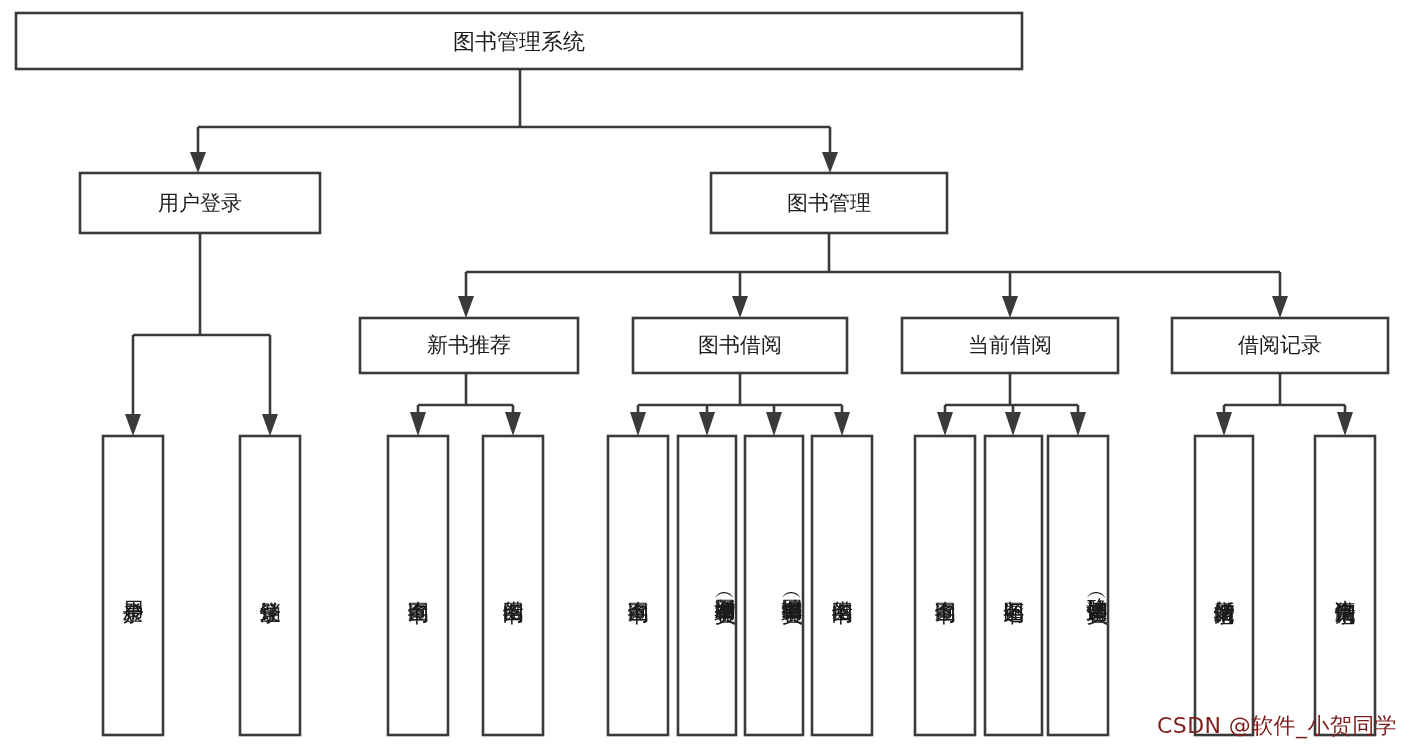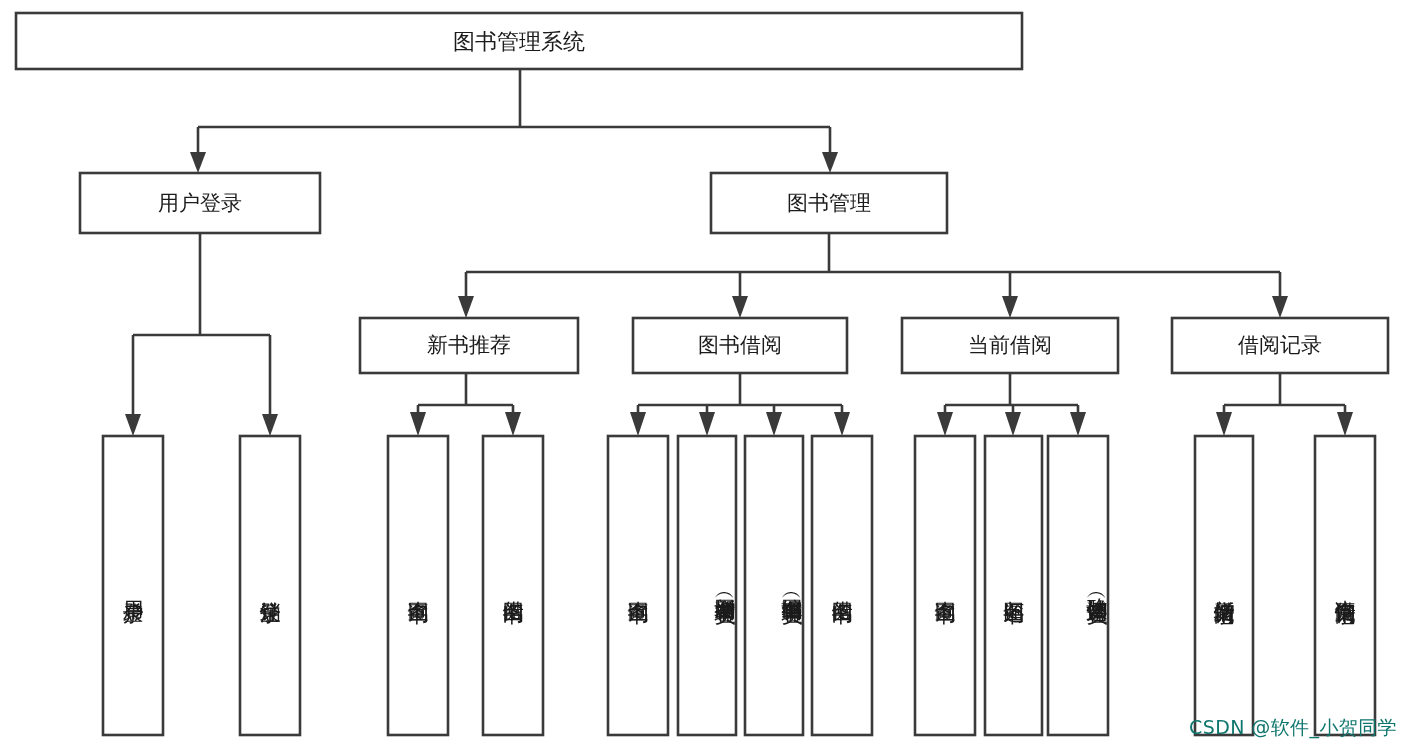--- a/index.html
+++ b/index.html
@@ -67,22 +67,22 @@
     justify-content: center;
     text-align: center;
     white-space: pre;
     pointer-events: none;
   }
   .watermark {
     position: absolute;
     right: 8px;
     bottom: 6px;
     font-family: "DejaVu Sans", "Liberation Sans", sans-serif;
-    font-size: 19px;
-    color: #0f766e;
+    font-size: 22px;
+    color: #7f1d1d;
     white-space: nowrap;
     letter-spacing: 0.4px;
   }
 </style>
 </head>
 <body>
 
 <div id="diagram-root">
 
   <svg class="diagram" viewBox="0 0 1405 747" xmlns="http://www.w3.org/2000/svg">

